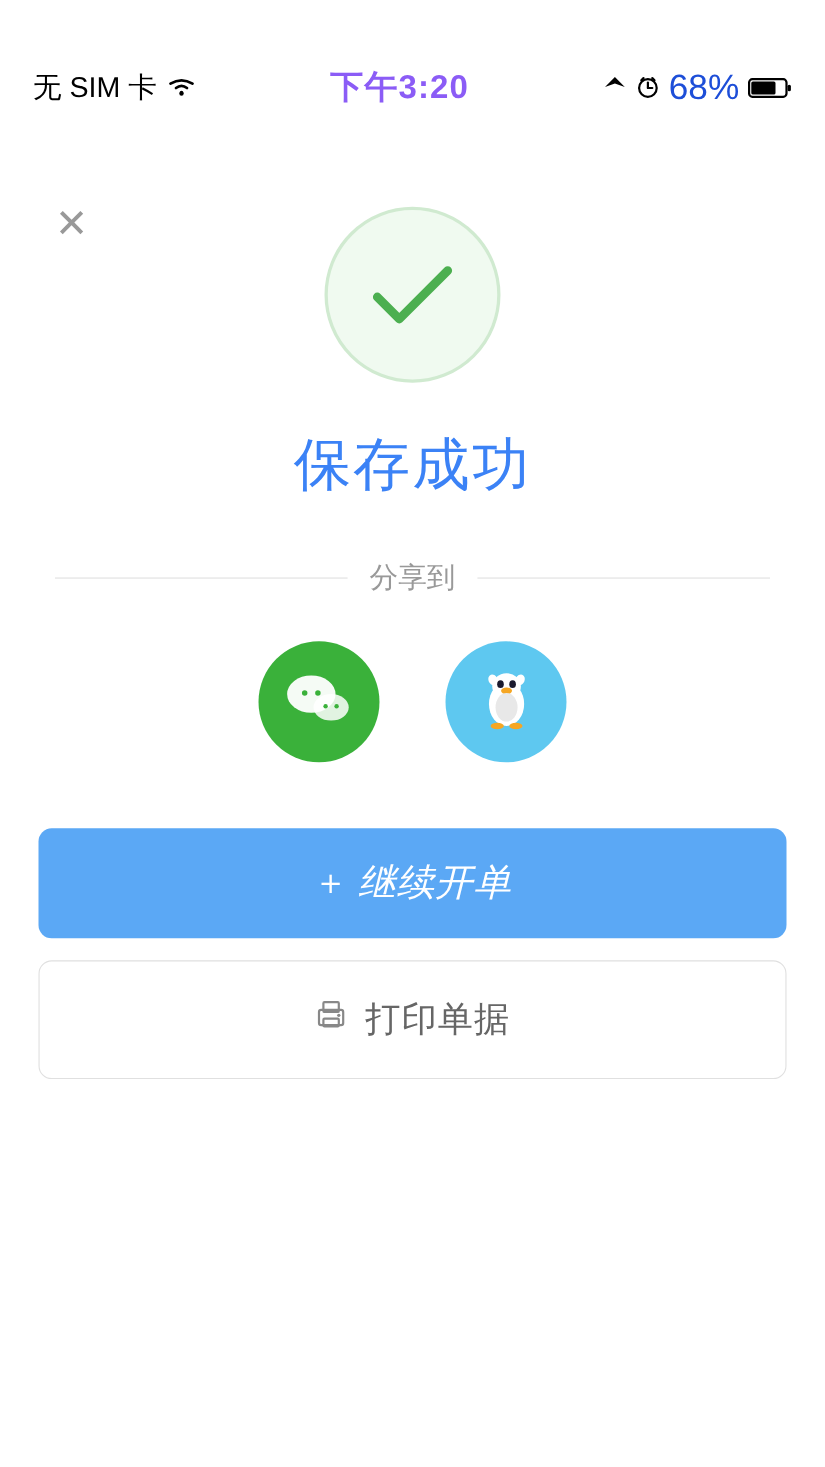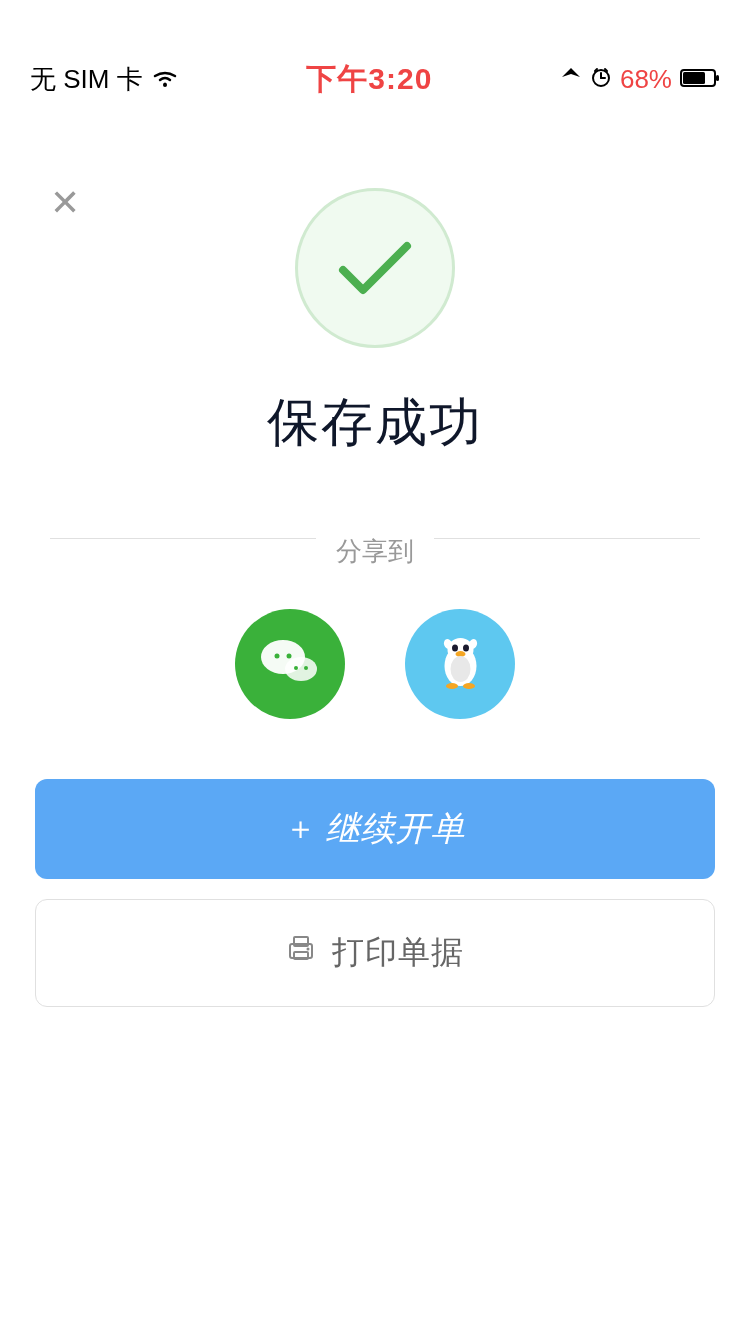--- a/index.html
+++ b/index.html
@@ -30,30 +30,30 @@
       align-items: center;
       gap: 8px;
       font-size: 26px;
       font-weight: 500;
       color: #000;
     }
 
     .status-center {
       font-size: 30px;
       font-weight: 600;
-      color: #ef4444;
+      color: #8b5cf6;
       letter-spacing: 1px;
     }
 
     .status-right {
       display: flex;
       align-items: center;
       gap: 8px;
-      font-size: 26px;
-      color: #ef4444;
+      font-size: 32px;
+      color: #1d4ed8;
     }
 
     
     .close-button {
       position: absolute;
       top: 70px;
       left: 40px;
       width: 50px;
       height: 50px;
       display: flex;
@@ -120,21 +120,21 @@
       background: #4caf50;
       transform: rotate(-50deg);
       transform-origin: right bottom;
       border-radius: 3px;
     }
 
     
     .success-title {
       font-size: 52px;
       font-weight: 500;
-      color: #0f172a;
+      color: #3b82f6;
       margin-bottom: 50px;
       letter-spacing: 2px;
     }
 
     
     .share-section {
       width: 100%;
       display: flex;
       flex-direction: column;
       align-items: center;
@@ -152,21 +152,20 @@
     .divider-line {
       flex: 1;
       height: 1px;
       background: #e0e0e0;
     }
 
     .share-label {
       font-size: 26px;
       color: #999;
       white-space: nowrap;
-      margin-top: 26px;
     }
 
     .share-icons-row {
       display: flex;
       gap: 60px;
       align-items: center;
     }
 
     
     .wechat-icon-circle {

